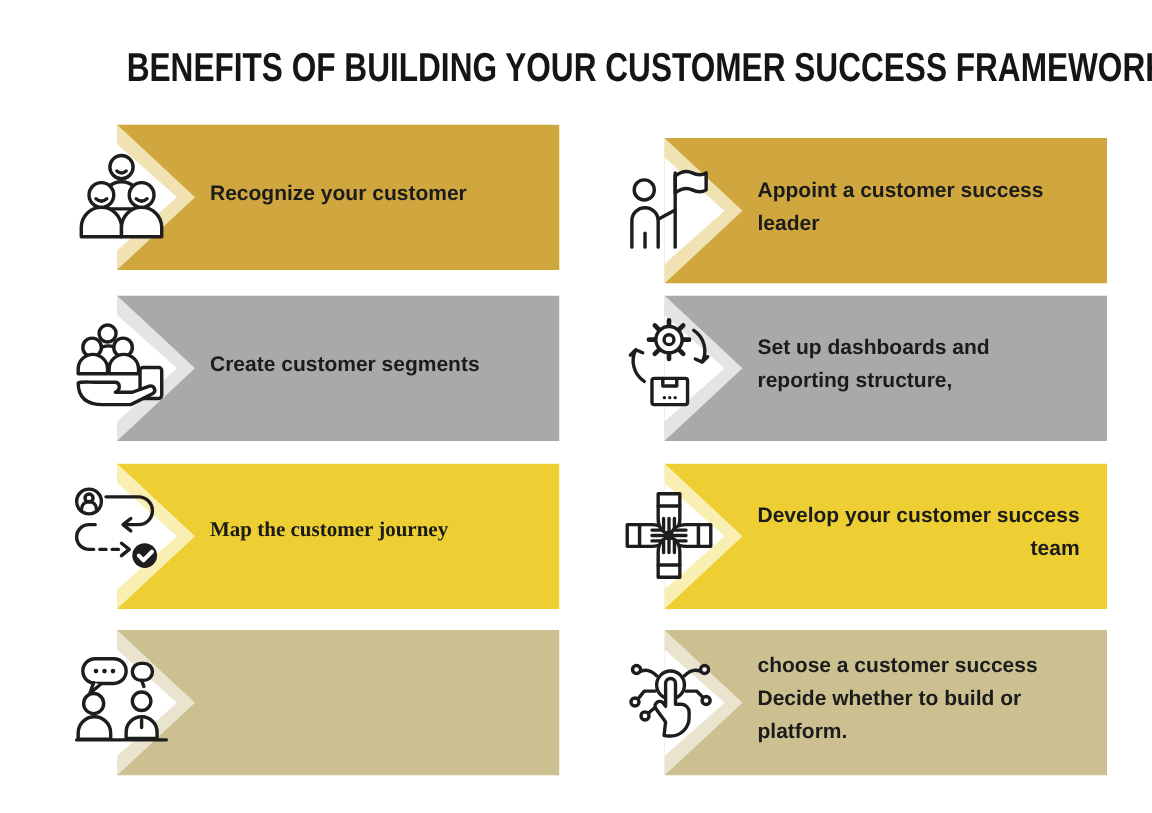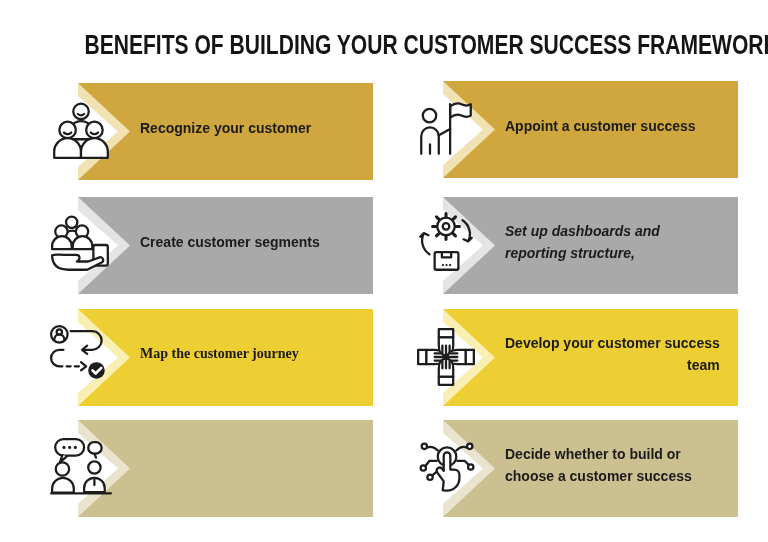--- a/index.html
+++ b/index.html
@@ -44,38 +44,39 @@
         <circle class="ic icf" cx="45" cy="31" r="8"></circle>
         <path class="ic icf" d="M32,58 v-6 a13,13 0 0 1 26,0 v6 z"></path>
         <path class="ic" d="M41.5,33.5 q3.5,3 7,0"></path>
       </svg>
     </div>
     <div class="label">
       <div>Recognize your customer</div>
     </div>
   </div>
 
-  <div class="item" style="left:413px;top:81px;">
+  <div class="item" style="left:413px;top:92px;">
     <svg class="banner" viewBox="0 0 295 97">
       <polygon points="0,0 295,0 295,97 0,97" fill="#D0A73E"></polygon>
       <polygon points="0,0 52,48.5 0,97" fill="#F0E2B2"></polygon>
       <polygon points="0,13 40,48.5 0,84" fill="#ffffff"></polygon>
     </svg>
     <div class="icon">
       <svg viewBox="0 0 64 64" aria-hidden="true">
         <path class="ic icf" d="M36,10 q6,-4.5 11,-2 q5,2.5 9,0 v11 q-4,2.5 -9,0 q-5,-2.5 -11,2 z"></path>
         <path class="ic" d="M36,56 V8"></path>
         <circle class="ic icf" cx="16" cy="19" r="6.5"></circle>
         <path class="ic icf" d="M8,56 V39 a8.5,8.5 0 0 1 8.5,-8.5 a8.5,8.5 0 0 1 8.5,8.5 V56"></path>
         <path class="ic" d="M25,38 l11,-6"></path>
         <path class="ic" d="M16.5,56 v-9"></path>
       </svg>
     </div>
     <div class="label">
       <div>Appoint a customer success</div>
+      <div>leader</div>
     </div>
   </div>
 
   <div class="item" style="left:48px;top:197px;">
     <svg class="banner" viewBox="0 0 295 97">
       <polygon points="0,0 295,0 295,97 0,97" fill="#A9A9A9"></polygon>
       <polygon points="0,0 52,48.5 0,97" fill="#E4E4E4"></polygon>
       <polygon points="0,13 40,48.5 0,84" fill="#ffffff"></polygon>
     </svg>
     <div class="icon">
@@ -89,21 +90,21 @@
         <rect class="ic icf" x="44" y="32" width="14" height="20" rx="2"></rect>
         <circle class="icd" cx="47.5" cy="48.5" r="1.2"></circle>
         <path class="ic icf" d="M4,42 C4,52 10,56 20,56 L38,56 L52,49 C55,47.5 53,43 50,44 L39,48 L28,48 C31.5,46.5 31.5,41.5 27.5,41.5 L15,41.5 C10,41.5 6,41 4,42 Z"></path>
       </svg>
     </div>
     <div class="label">
       <div>Create customer segments</div>
     </div>
   </div>
 
-  <div class="item" style="left:413px;top:197px;font-style:italic;">
+  <div class="item" style="left:413px;top:197px;">
     <svg class="banner" viewBox="0 0 295 97">
       <polygon points="0,0 295,0 295,97 0,97" fill="#A9A9A9"></polygon>
       <polygon points="0,0 52,48.5 0,97" fill="#E4E4E4"></polygon>
       <polygon points="0,13 40,48.5 0,84" fill="#ffffff"></polygon>
     </svg>
     <div class="icon">
       <svg viewBox="0 0 64 64" aria-hidden="true">
         <path class="ic icw" d="M41,14 h4 M23,14 h-4 M32,5.5 v-4 M32,22.5 v4 M38.4,7.6 l2.8,-2.8 M25.6,7.6 l-2.8,-2.8 M38.4,20.4 l2.8,2.8 M25.6,20.4 l-2.8,2.8"></path>
         <circle class="ic icf" cx="32" cy="14" r="8.5"></circle>
         <circle class="ic" cx="32" cy="14" r="3.2"></circle>
@@ -225,18 +226,19 @@
           <circle class="ic icf" cx="55" cy="11" r="2.6"></circle>
         <path class="ic" d="M43,25 h7 l4,4"></path>
           <circle class="ic icf" cx="56" cy="31" r="2.6"></circle>
         <path class="ic" d="M26,33 l-7,6"></path>
           <circle class="ic icf" cx="16.5" cy="41" r="2.6"></circle>
         <circle class="ic icf" cx="33" cy="21" r="9"></circle>
         <path class="ic icf" d="M29.8,45 l-6.5,-9 a3,3 0 0 1 4.8,-3.5 l1.7,2.3 V20 a3.2,3.2 0 0 1 6.4,0 v13.5 h3.8 a5,5 0 0 1 5,5 v3.5 a12,12 0 0 1 -12,12 h-1.5 a10,10 0 0 1 -2.7,-0.4 z"></path>
       </svg>
     </div>
     <div class="label">
+      <div>choose a customer success</div>
       <div>Decide whether to build or</div>
-      <div>choose a customer success</div>
+      <div>platform.</div>
     </div>
   </div>
 
 </div>
 
 </body></html>

